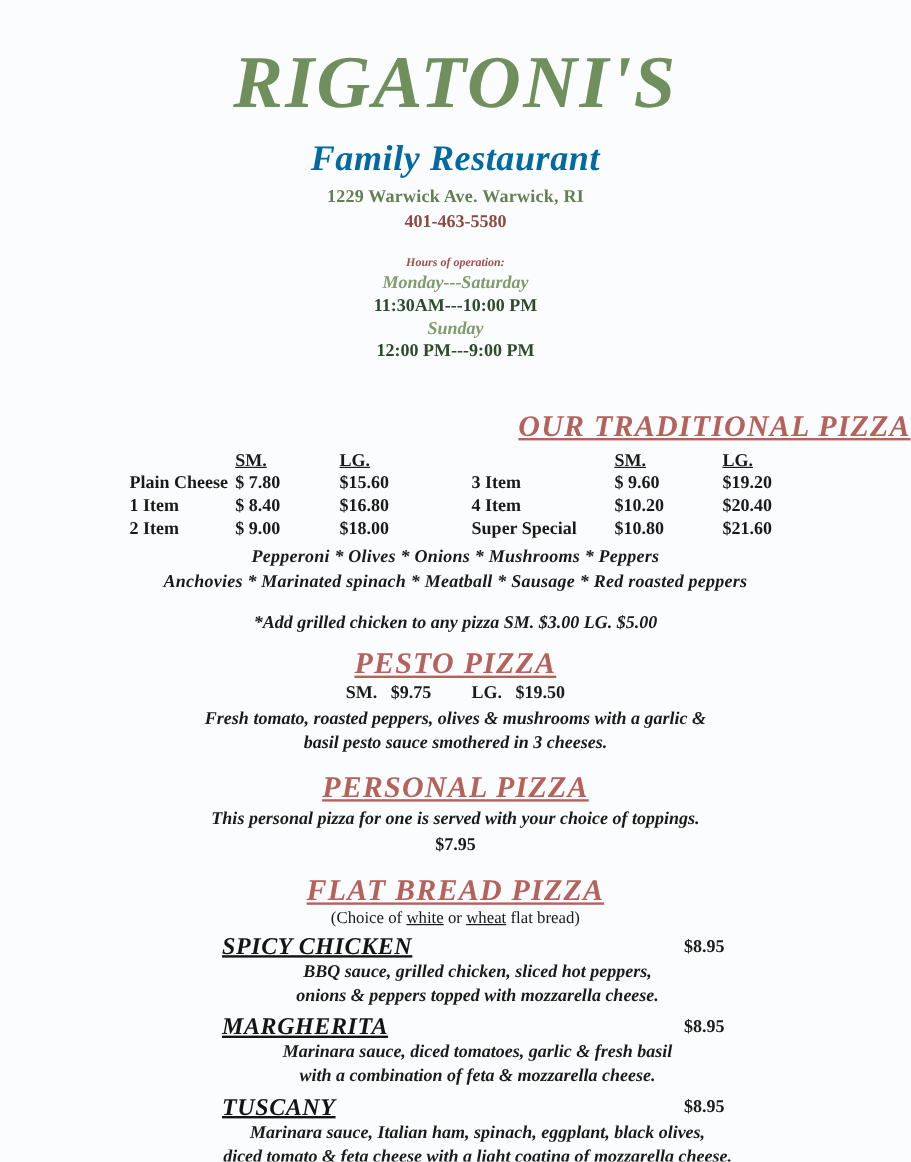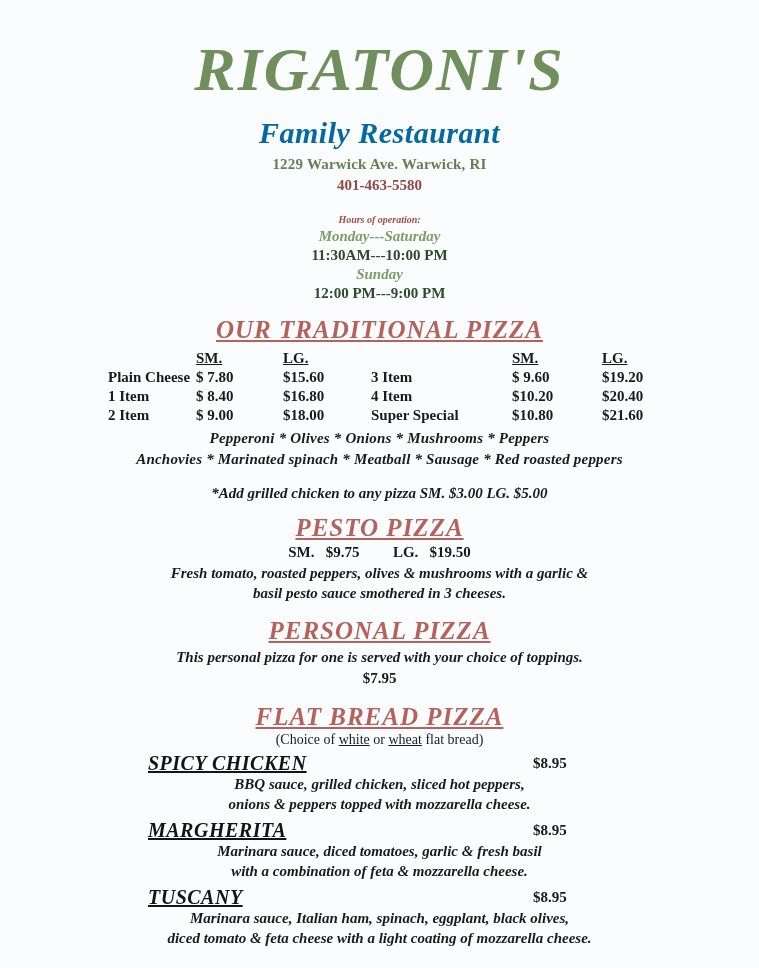--- a/index.html
+++ b/index.html
@@ -108,21 +108,21 @@
     font-weight: bold;
   }
   .row0 { top: 0px; }
   .row1 { top: 19px; }
   .row2 { top: 38px; }
   .row3 { top: 57px; }
 
   .col-name-l  { left: 108px; }
   .col-sm-l    { left: 196px; }
   .col-lg-l    { left: 283px; }
-  .col-name-r  { left: 371px; }
+  .col-name-r  { left: 393px; }
   .col-sm-r    { left: 512px; }
   .col-lg-r    { left: 602px; }
 
   
   .toppings {
     margin-top: 6px;
     line-height: 1.45;
   }
   .toppings-line {
     font-size: 15px;
@@ -157,21 +157,21 @@
   .personal-block { margin-top: 14px; }
 
   
   .flat-block { margin-top: 16px; }
   .flat-choice {
     font-size: 14px;
     margin-top: 1px;
   }
   .flat-choice u { text-decoration: underline; }
 
-  .flat-item { margin-top: 4px; position: relative; }
+  .flat-item { margin-top: 4px; position: relative; padding-left: 37px; }
   .flat-row {
     position: relative;
     height: 22px;
   }
   .flat-name {
     position: absolute;
     left: 148px;
     top: 0;
     font-size: 20px;
     font-style: italic;
@@ -209,21 +209,21 @@
   </div>
 
   <div class="center hours">
     <div class="hours-title">Hours of operation:</div>
     <div class="hours-days">Monday---Saturday</div>
     <div class="hours-times">11:30AM---10:00 PM</div>
     <div class="hours-days">Sunday</div>
     <div class="hours-times">12:00 PM---9:00 PM</div>
   </div>
 
-  <div style="margin-top:12px;" class="section-head-wrap">
+  <div style="margin-top:38px;text-align:right;" class="section-head-wrap">
     <span class="section-head">OUR TRADITIONAL PIZZA</span>
   </div>
 
   <div class="pizza-table">
 
     <span class="pt-cell pt-head col-sm-l row0">SM.</span>
     <span class="pt-cell pt-head col-lg-l row0">LG.</span>
     <span class="pt-cell pt-head col-sm-r row0">SM.</span>
     <span class="pt-cell pt-head col-lg-r row0">LG.</span>
 

